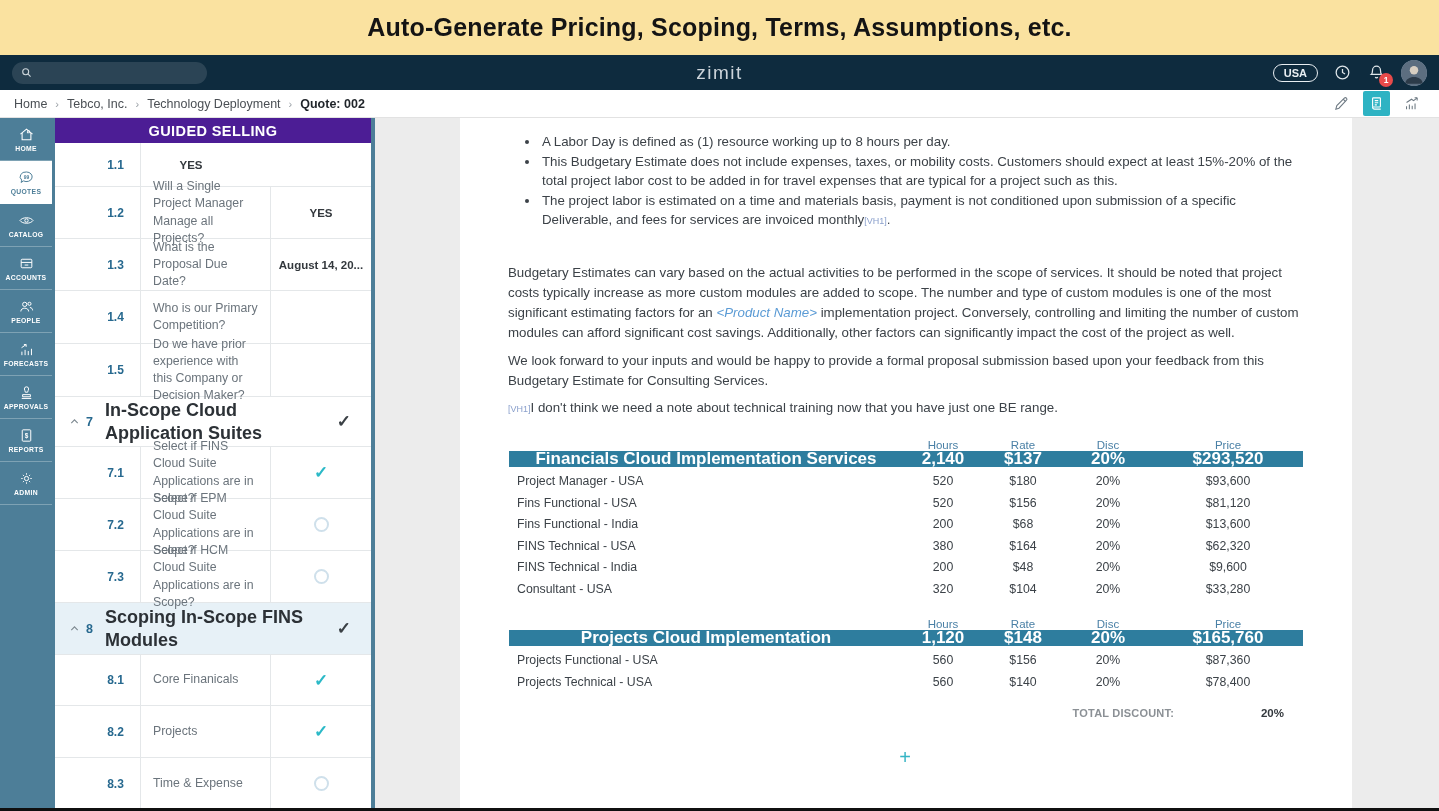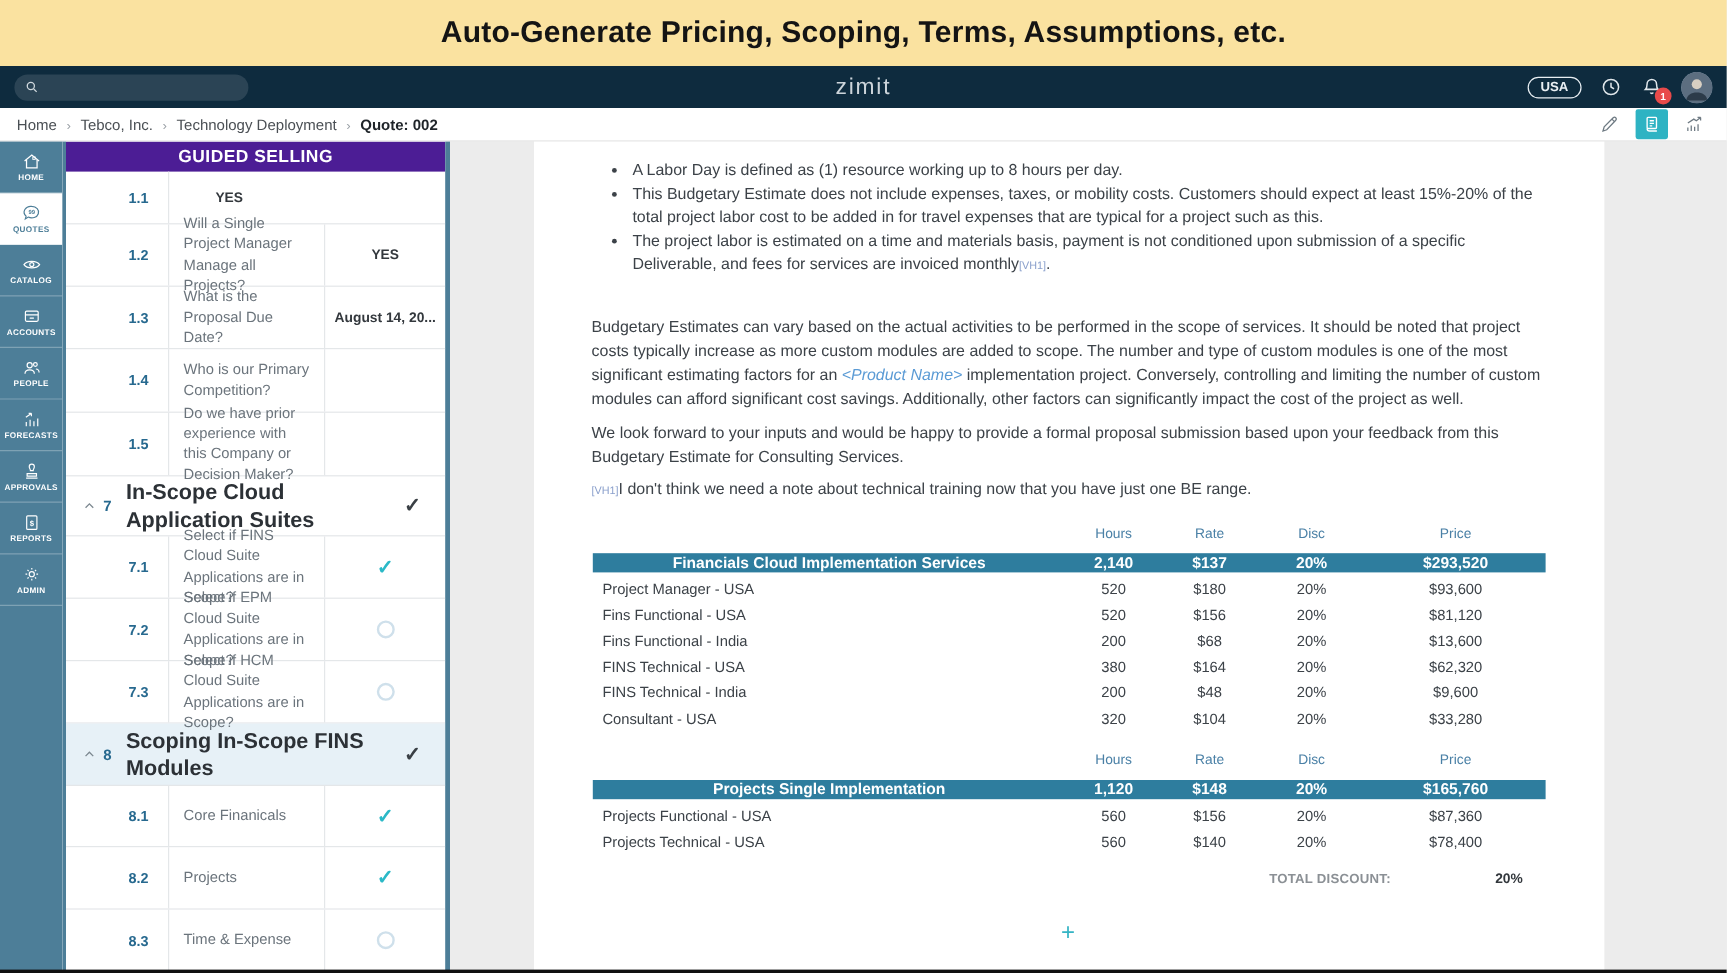--- a/index.html
+++ b/index.html
@@ -53,36 +53,36 @@
   .gs-circle { width:15px; height:15px; border:2px solid #cfe0eb; border-radius:50%; }
   .gs-section { display:flex; align-items:center; padding:0 14px 0 14px; border-bottom:1px solid #e4e7e9; gap:6px; flex:none; cursor:pointer; }
   .gs-section.highlight { background:#e7f1f7; }
   .gs-chev { color:#7c8890; display:flex; }
   .gs-chev svg { width:11px; height:11px; }
   .gs-secnum { color:#27698f; font-weight:bold; font-size:12.5px; }
   .gs-sectitle { color:#2c3136; font-weight:bold; font-size:18px; margin-left:6px; flex:1; line-height:1.25; }
   .gs-seccheck { color:#3a4045; font-size:17px; font-weight:bold; margin-right:6px; }
   
   .doc-area { flex:1; background:#ececec; position:relative; }
-  .doc-page { position:absolute; left:70px; top:0; width:892px; height:693px; background:#fff; overflow:hidden; }
+  .doc-page { position:absolute; left:85px; top:0; width:892px; height:693px; background:#fff; overflow:hidden; }
   .doc-inner { padding:0 50px 0 48px; font-size:13.3px; color:#3c4248; }
   ul.doc-bullets { margin:14px 0 0 0; padding-left:32px; line-height:19.5px; }
   ul.doc-bullets li { margin:0; padding-left:2px; }
   .doc-para { line-height:20px; }
   .doc-para.p1 { margin-top:31px; }
   .doc-para.p2 { margin-top:8px; }
   .doc-para.note { margin-top:8px; line-height:18px; }
   .seg-product { color:#5b9bd5; font-style:italic; }
   .seg-annotation { color:#8ba0cc; font-size:9px; }
   
   .price-table { width:794px; margin-left:1px; }
   .price-table.t1 { margin-top:18px; }
   .price-table.t2 { margin-top:15px; }
   .pt-head { display:flex; color:#4a80a6; font-size:11.5px; height:15px; align-items:flex-end; }
-  .pt-band { display:flex; background:#2e7d9e; color:#fff; font-weight:bold; font-size:13px; height:16px; align-items:center; margin-top:10px; }
+  .pt-band { display:flex; background:#2e7d9e; color:#fff; font-weight:bold; font-size:17px; height:16px; align-items:center; margin-top:0; }
   .pt-band .pt-label { text-align:center; padding-left:0; }
   .pt-rows { margin-top:4px; }
   .pt-row { display:flex; height:21.5px; align-items:center; font-size:12.3px; color:#3c4248; }
   .pt-label { flex:1; padding-left:8px; }
   .c-hours { width:80px; text-align:center; flex:none; }
   .c-rate  { width:80px; text-align:center; flex:none; }
   .c-disc  { width:90px; text-align:center; flex:none; }
   .c-price { width:150px; text-align:center; flex:none; }
   
   .totals { margin-top:14px; padding-right:18px; }
@@ -426,21 +426,21 @@
             </div>
             <div class="price-table t2">
               <div class="pt-head">
                 <span class="pt-label"></span>
                 <span class="c-hours">Hours</span>
                 <span class="c-rate">Rate</span>
                 <span class="c-disc">Disc</span>
                 <span class="c-price">Price</span>
               </div>
               <div class="pt-band">
-                <span class="pt-label">Projects Single Implementation</span>
+                <span class="pt-label">Projects Cloud Implementation</span>
                 <span class="c-hours">1,120</span>
                 <span class="c-rate">$148</span>
                 <span class="c-disc">20%</span>
                 <span class="c-price">$165,760</span>
               </div>
               <div class="pt-rows">
                 <div class="pt-row">
                   <span class="pt-label">Projects Functional - USA</span>
                   <span class="c-hours">560</span>
                   <span class="c-rate">$156</span>

